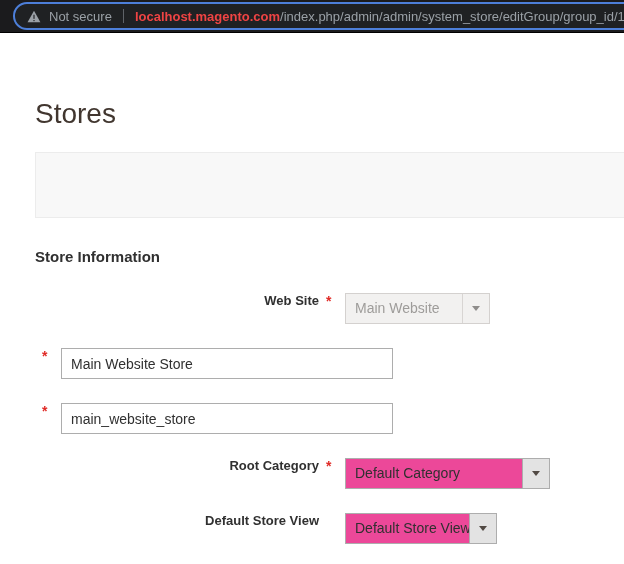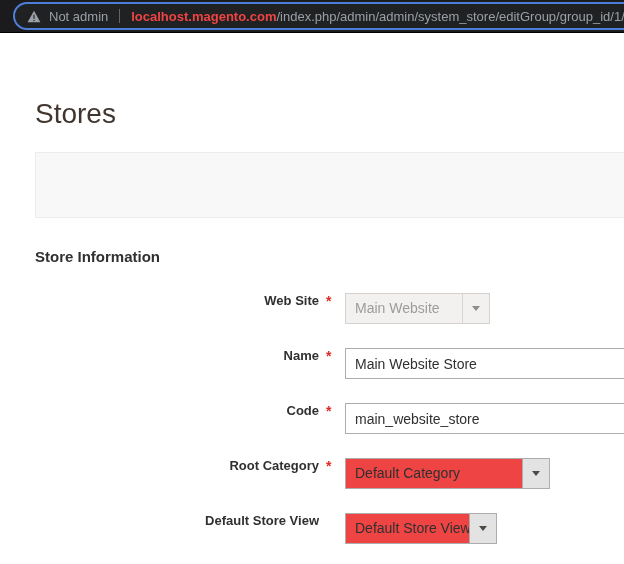--- a/index.html
+++ b/index.html
@@ -100,21 +100,21 @@
     color: #303030;
     outline: none;
     flex: none;
   }
   .sel {
     display: flex;
     align-items: stretch;
     height: 31px;
     box-sizing: border-box;
     border: 1px solid #adadad;
-    background: #ef4444;
+    background: #ec4899;
     cursor: pointer;
     flex: none;
   }
   .sel .txt {
     flex: 1;
     padding: 0 9px;
     font-size: 14px;
     color: #303030;
     line-height: 29px;
     white-space: nowrap;
@@ -148,21 +148,21 @@
 
 <div class="browser-bar">
   <div class="omnibox">
     <span class="warn-icon">
       <svg width="14" height="13" viewBox="0 0 24 22">
         <path d="M12 1 L23 21 H1 Z" fill="#9aa0a6"></path>
         <rect x="11" y="8" width="2" height="7" fill="#1f2123"></rect>
         <rect x="11" y="17" width="2" height="2" fill="#1f2123"></rect>
       </svg>
     </span>
-    <span class="sec-label">Not admin</span>
+    <span class="sec-label">Not secure</span>
     <span class="omni-sep"></span>
     <span class="url"><span class="domain">localhost.magento.com</span><span>/index.php/admin/admin/system_store/editGroup/group_id/1/key/</span></span>
   </div>
 </div>
 
 <div class="page">
 
   <h1 class="page-title">Stores</h1>
 
   <div class="panel"></div>
@@ -176,27 +176,25 @@
       <div class="req">*</div>
       <div class="sel w-website disabled">
         <span class="txt">Main Website</span>
         <span class="arr">
             <span class="tri"></span>
           </span>
       </div>
     </div>
 
     <div class="row">
-      <div class="flabel">Name</div>
       <div class="req">*</div>
       <input class="text-input" type="text" value="Main Website Store" style="">
     </div>
 
     <div class="row">
-      <div class="flabel">Code</div>
       <div class="req">*</div>
       <input class="text-input" type="text" value="main_website_store" style="">
     </div>
 
     <div class="row">
       <div class="flabel">Root Category</div>
       <div class="req">*</div>
       <div class="sel w-root">
         <span class="txt">Default Category</span>
         <span class="arr">

